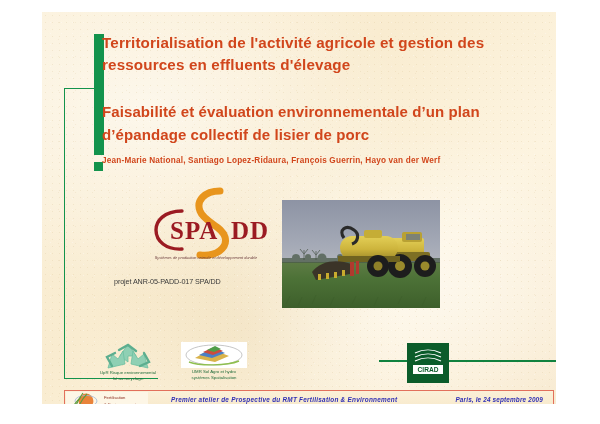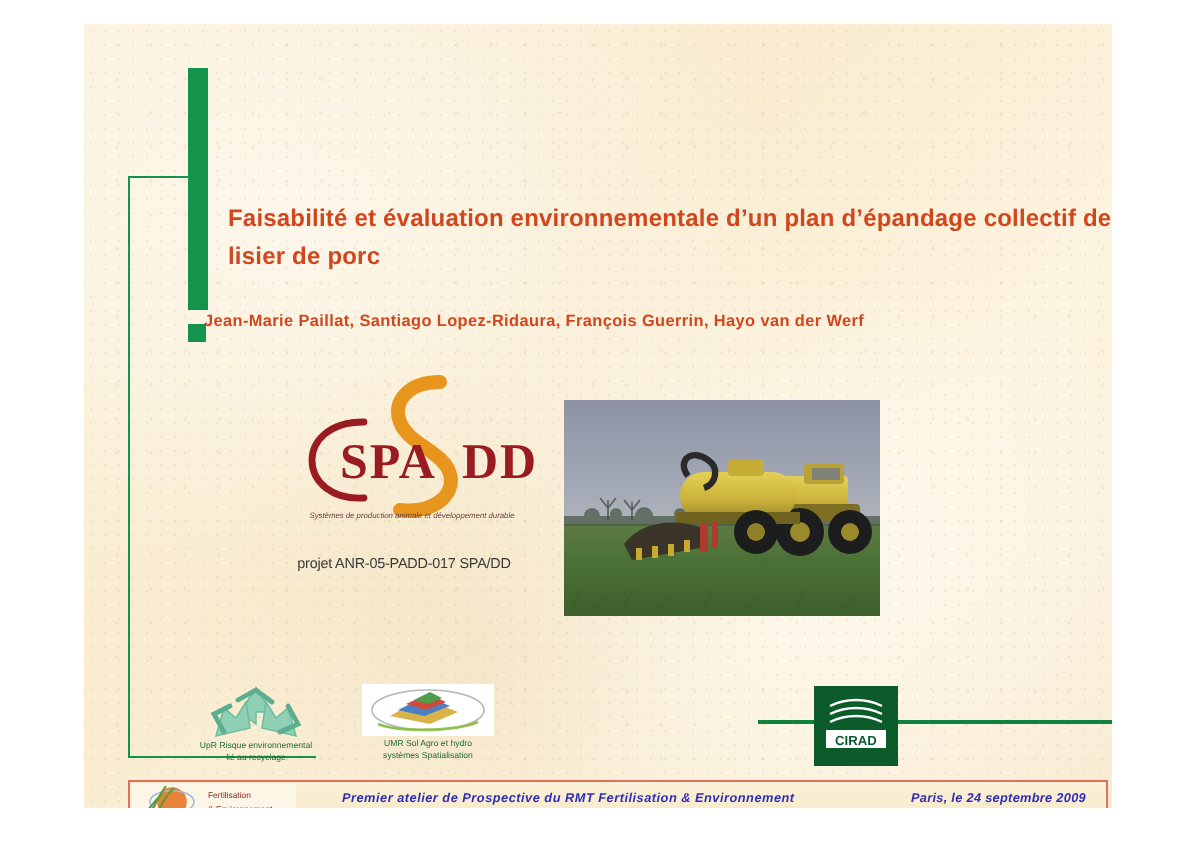--- a/index.html
+++ b/index.html
@@ -85,24 +85,24 @@
     width: 446px;
     color: #d1461c;
     font-size: 15.2px;
     font-weight: bold;
     line-height: 1.42;
     letter-spacing: 0.15px;
     z-index: 4;
   }
   .subtitle {
     position: absolute;
-    left: 72px; top: 88px;
+    left: 60px; top: 88px;
     width: 448px;
     color: #d1461c;
-    font-size: 12px;
+    font-size: 15px;
     font-weight: bold;
     line-height: 1.55;
     letter-spacing: 0.1px;
     z-index: 4;
   }
   .authors {
     position: absolute;
     left: 60px; top: 144px;
     width: 450px;
     color: #d1461c;
@@ -127,21 +127,20 @@
     text-align: center;
     color: #6b3b3b;
     font-size: 3.9px;
     font-style: italic;
     line-height: 1.45;
   }
   .spadd-code {
     position: absolute;
     left: -20px; top: 92px;
     width: 176px;
-    text-align: center;
     color: #3a3a3a;
     font-size: 7.2px;
     letter-spacing: -0.1px;
   }
 
   
   .photo {
     position: absolute;
     left: 240px; top: 188px;
     width: 158px; height: 108px;
@@ -256,22 +255,23 @@
 
 <div id="slide">
 
   <div class="thin-rule-h"></div>
   <div class="thin-rule-v"></div>
   <div class="thin-rule-bottom"></div>
   <div class="thick-bar"></div>
   <div class="green-square"></div>
   <div class="green-rule-right"></div>
 
+  <div class="title">Territorialisation de l'activité agricole et gestion des ressources en effluents d'élevage</div>
   <div class="subtitle">Faisabilité et évaluation environnementale d’un plan d’épandage collectif de lisier de porc</div>
-  <div class="authors">Jean-Marie Paillat, Santiago Lopez-Ridaura, François Guerrin, Hayo van der Werf</div>
+  <div class="authors">Jean-Marie National, Santiago Lopez-Ridaura, François Guerrin, Hayo van der Werf</div>
 
   <div class="spadd">
     <svg class="spadd-art" viewBox="0 0 142 80">
 
       <path d="M86 6 C70 6 62 16 66 26 C70 37 88 41 91 52 C94 63 82 72 66 70" fill="none" stroke="#e8951d" stroke-width="7" stroke-linecap="round"></path>
 
       <path d="M48 26 C30 26 22 36 22 45 C22 56 32 65 48 64" fill="none" stroke="#9b1b22" stroke-width="3.4" stroke-linecap="round"></path>
       <text x="36" y="54" font-family="'Liberation Serif',serif" font-size="25" font-weight="bold" fill="#9b1b22" letter-spacing="1">SPA</text>
       <text x="97" y="54" font-family="'Liberation Serif',serif" font-size="25" font-weight="bold" fill="#9b1b22" letter-spacing="1">DD</text>
     </svg>

